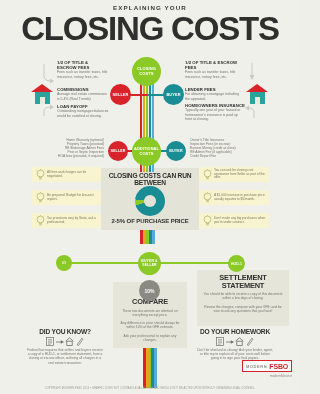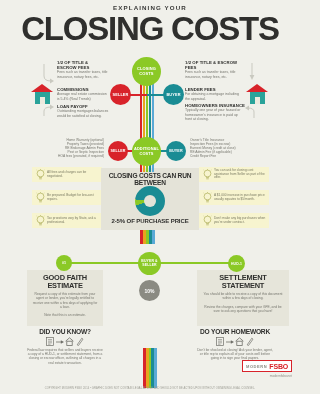--- a/index.html
+++ b/index.html
@@ -267,27 +267,29 @@
   <div class="node green" style="left:56px;top:255px;width:16px;height:16px;font-size:3.6px;">
     <span>#1</span>
   </div>
   <div class="node green" style="left:138px;top:252px;width:23px;height:23px;font-size:3.5px;line-height:3.8px;">
     <span>BUYER &amp; SELLER</span>
   </div>
   <div class="node green" style="left:228px;top:255px;width:17px;height:17px;font-size:3.4px;">
     <span>HUD-1</span>
   </div>
 
-  <div class="panel" style="left:27px;top:270px;width:76px;height:56px;">
-    <div class="ph">GOOD FAITH ESTIMATE</div>
-    <div class="pb" style="white-space:pre-line;">Request a copy of this estimate from your agent or lender, you're legally entitled to receive one within a few days of applying for a loan.
-
-Note that this is an estimate.</div>
-  </div>
-
+
+  <div class="panel" style="left:113px;top:282px;width:74px;height:66px;">
+    <div class="ph" style="margin-top:12px;">COMPARE</div>
+    <div class="pb" style="white-space:pre-line;">These two documents are identical on everything except price.
+
+Any difference in price should always be within 10% of the GFE estimate.
+
+Ask your professional to explain any changes.</div>
+  </div>
   <div style="position:absolute;left:139px;top:280px;width:21px;height:21px;border-radius:50%;background:#8a8a82;color:#fff;font-size:5px;font-weight:bold;display:flex;align-items:center;justify-content:center;z-index:7;">
     <span>10%</span>
   </div>
 
   <div class="panel" style="left:197px;top:270px;width:92px;height:56px;">
     <div class="ph">SETTLEMENT STATEMENT</div>
     <div class="pb" style="white-space:pre-line;">You should be able to receive a copy of this document within a few days of closing.
 
 Review the charges, compare with your GFE, and be sure to ask any questions that you have!</div>
   </div>

